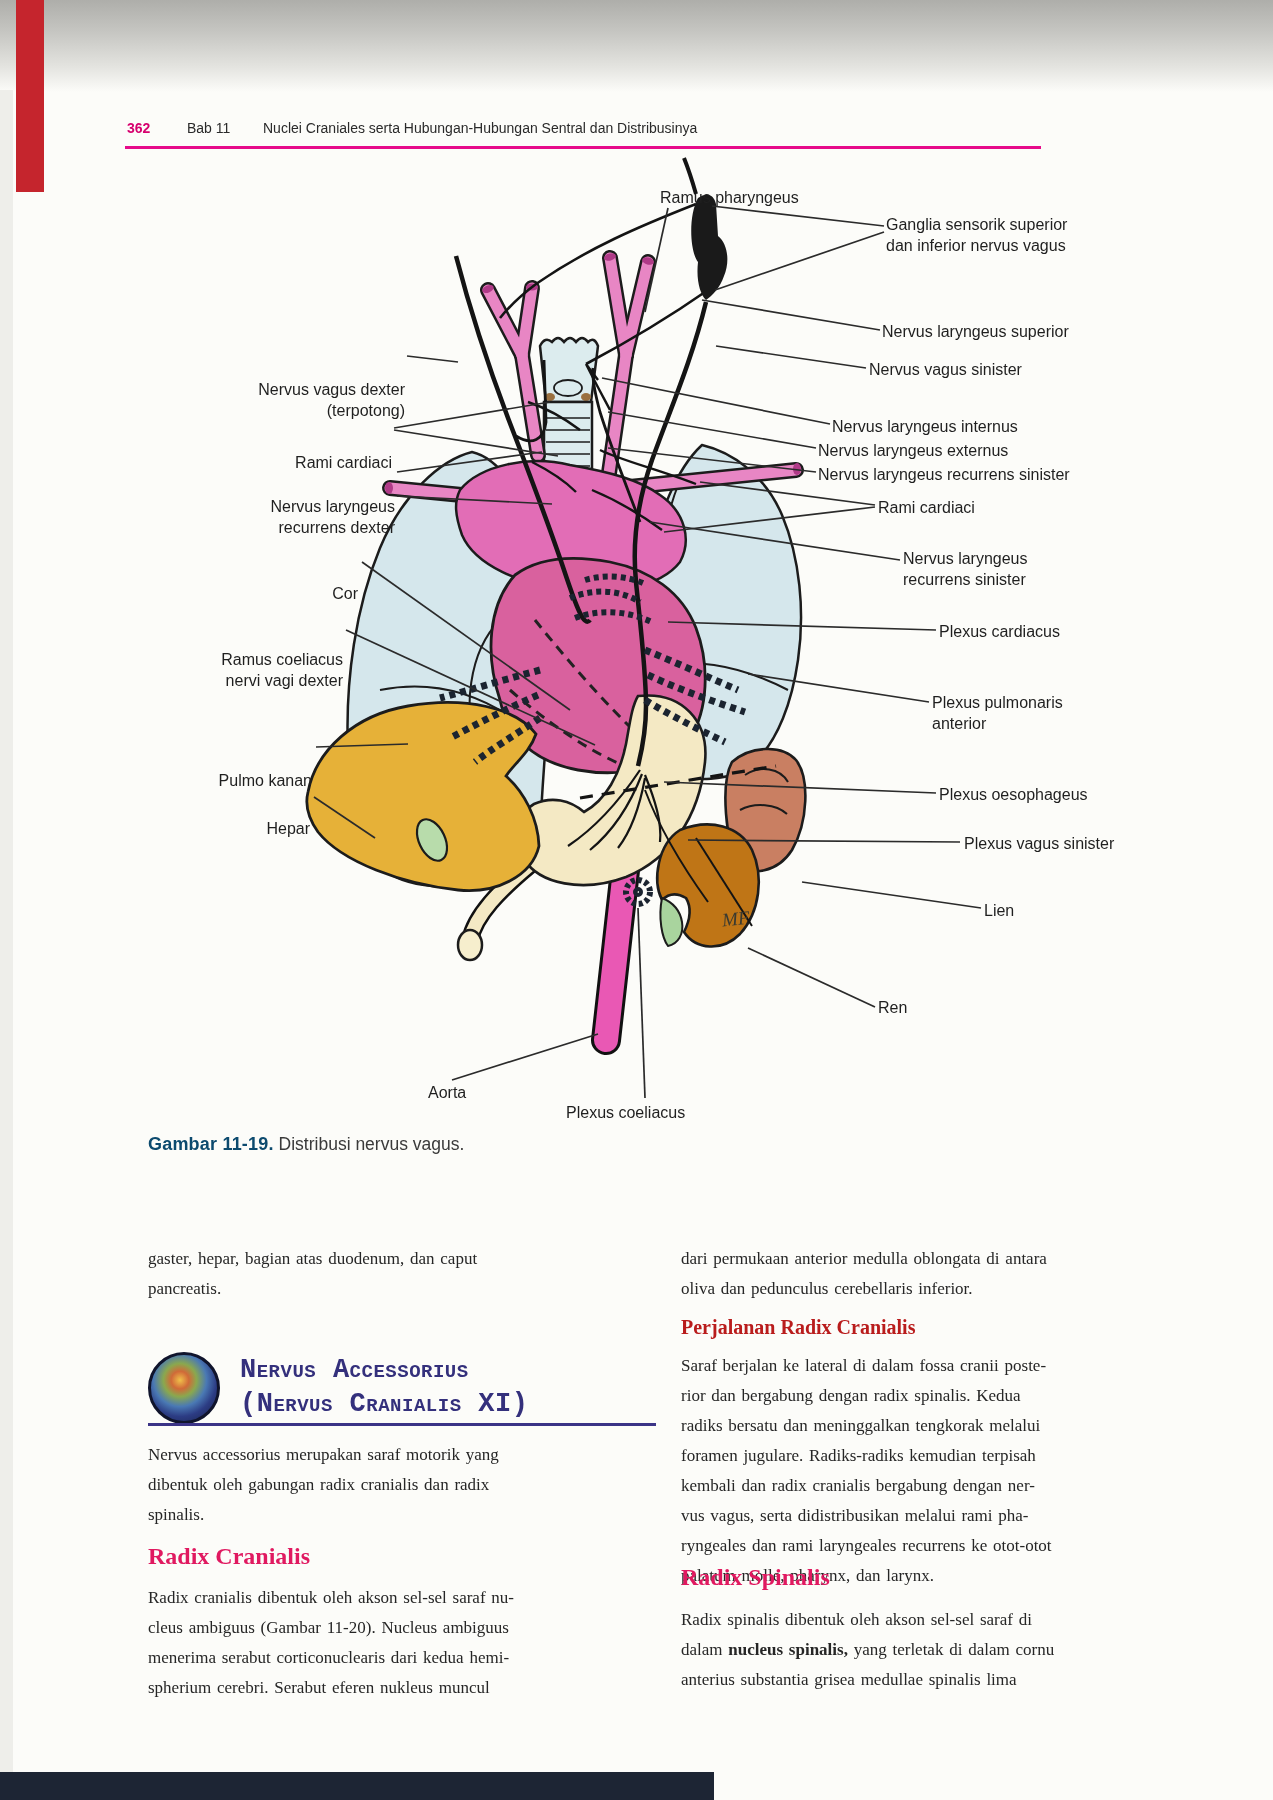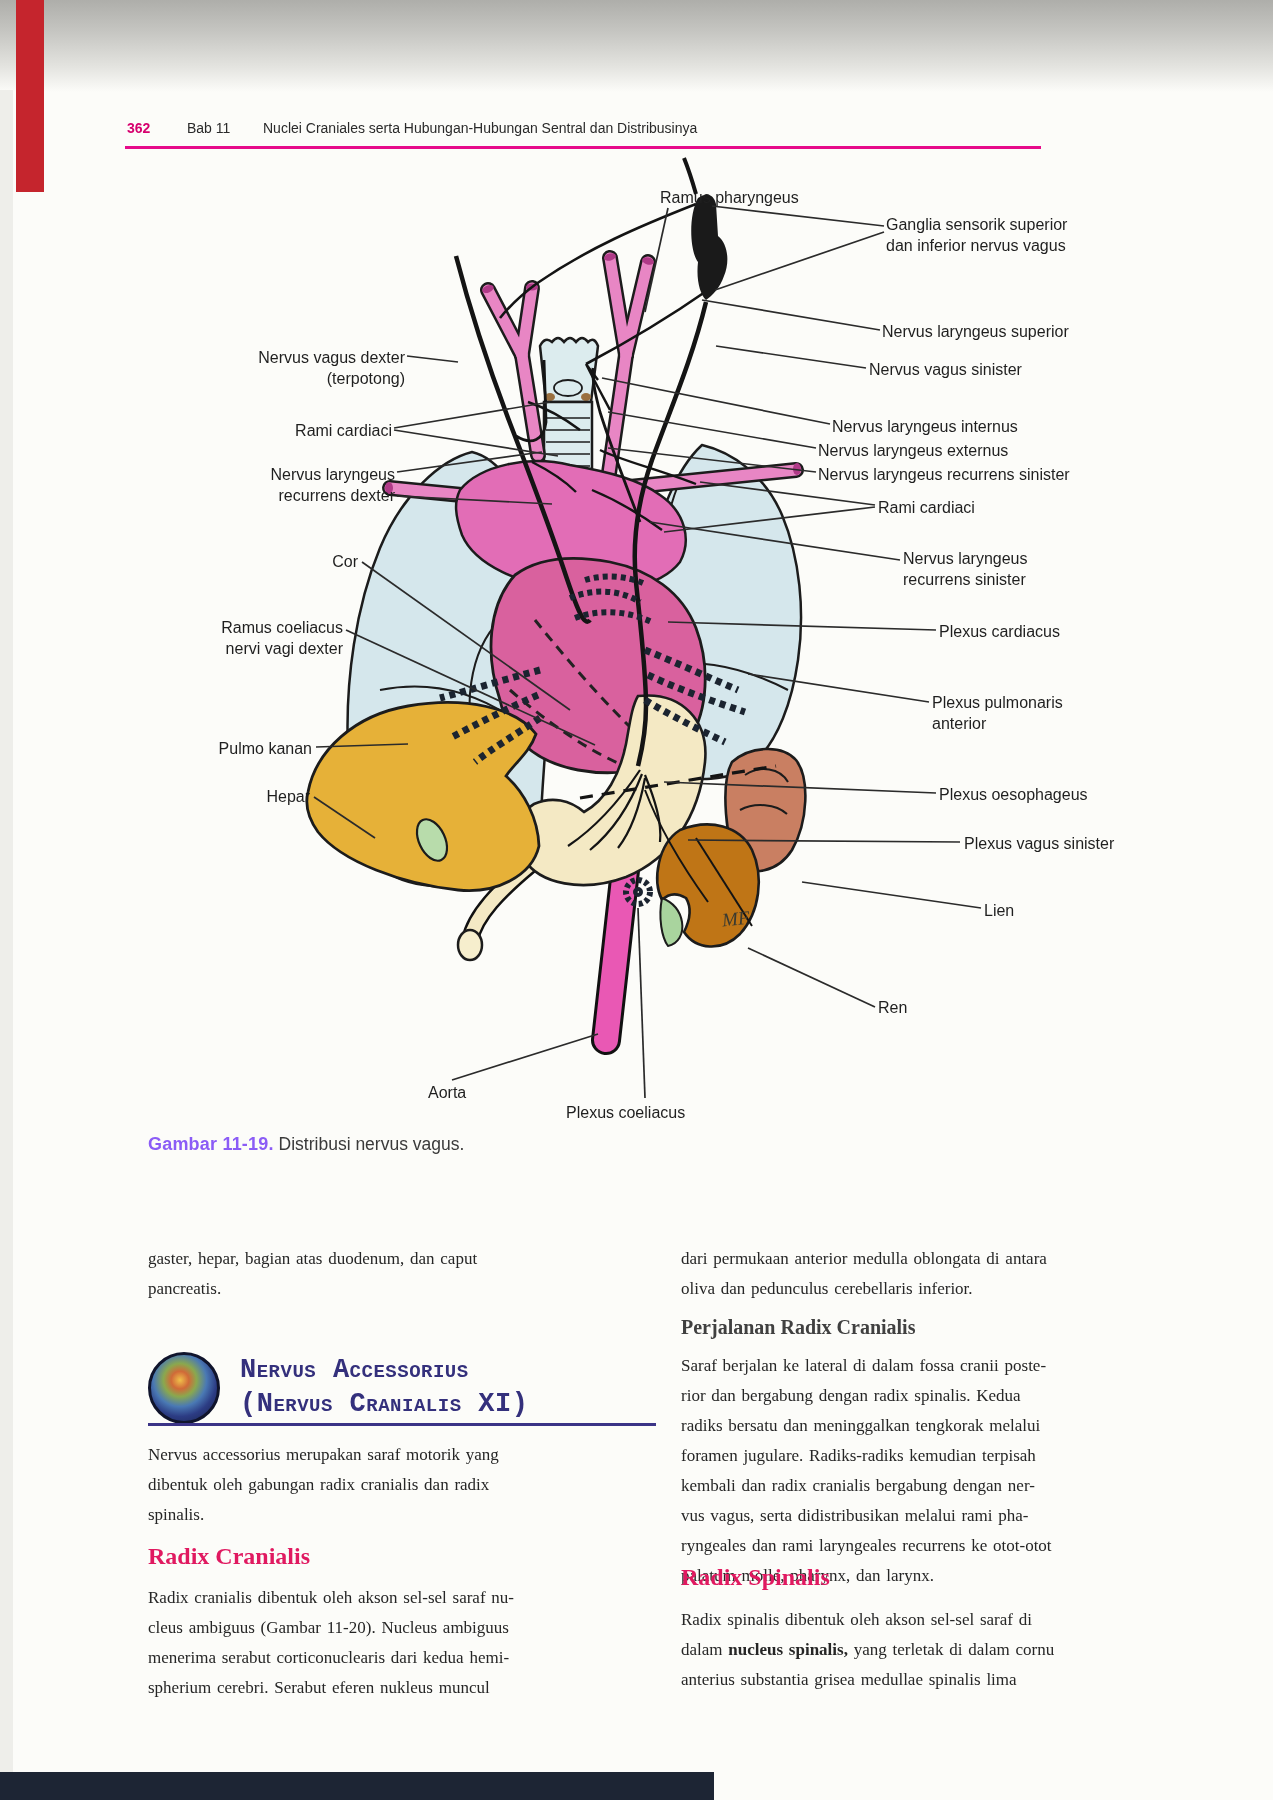--- a/index.html
+++ b/index.html
@@ -9,31 +9,31 @@
         background:linear-gradient(180deg,#aeaeaa 0%,#c6c6c2 35%,#e3e3df 72%,#fcfcf9 100%);}
   .leftscan{position:absolute;left:0;top:90px;width:13px;height:1700px;background:#eeeeea;}
   .redbar{position:absolute;left:16px;top:0;width:28px;height:192px;background:#c5252d;}
   .bottombar{position:absolute;left:0;top:1772px;width:714px;height:28px;background:#1d2534;}
 
   .hdr{position:absolute;top:120px;font-size:14px;color:#2a2a2a;white-space:nowrap;}
   .hdr.num{font-weight:bold;color:#d6006e;}
   .rule{position:absolute;left:125px;top:146px;width:916px;height:3px;background:#e60b8a;}
 
   .lbl{position:absolute;font-size:16px;line-height:21px;color:#1f1f1f;white-space:pre-line;}
-  .lbl.r{text-align:right;}
+  .lbl.r{text-align:right;margin-top:32px;}
 
   .cap{position:absolute;left:148px;top:1134px;font-size:17.5px;color:#3a3a3a;}
-  .cap b{color:#8b5cf6;font-size:18px;letter-spacing:.2px;}
+  .cap b{color:#0c4a6e;font-size:18px;letter-spacing:.2px;}
 
   .para{position:absolute;font-family:"Liberation Serif",serif;font-size:17px;line-height:30px;
         color:#262626;white-space:pre-line;text-align:justify;word-spacing:1.5px;}
   .h-mag{position:absolute;font-family:"Liberation Serif",serif;font-weight:bold;font-size:24px;
         color:#e01960;}
   .h-cyan{position:absolute;font-family:"Liberation Serif",serif;font-weight:bold;font-size:20px;
-        color:#404040;}
+        color:#b91c1c;}
   .sc-head{position:absolute;font-family:Liberation Mono, monospace;font-weight:bold;font-size:27px;
         font-variant:small-caps;letter-spacing:.5px;color:#34307c;white-space:nowrap;}
   .sc-rule{position:absolute;left:148px;top:1423px;width:508px;height:3px;background:#3b3487;}
   .brain-icon{position:absolute;left:148px;top:1352px;width:72px;height:72px;border-radius:50%;
         border:3px solid #10142c;box-sizing:border-box;
         background:radial-gradient(circle at 44% 38%,#f0c04a 0%,#d06a38 16%,#8aa84e 30%,#4a79b4 48%,#2c3c84 66%,#141c3e 100%);}
   .sig{position:absolute;left:722px;top:908px;font-family:"Liberation Serif",serif;font-style:italic;
         font-size:19px;color:#3a3a30;transform:rotate(-6deg);}
 </style>
 </head>

